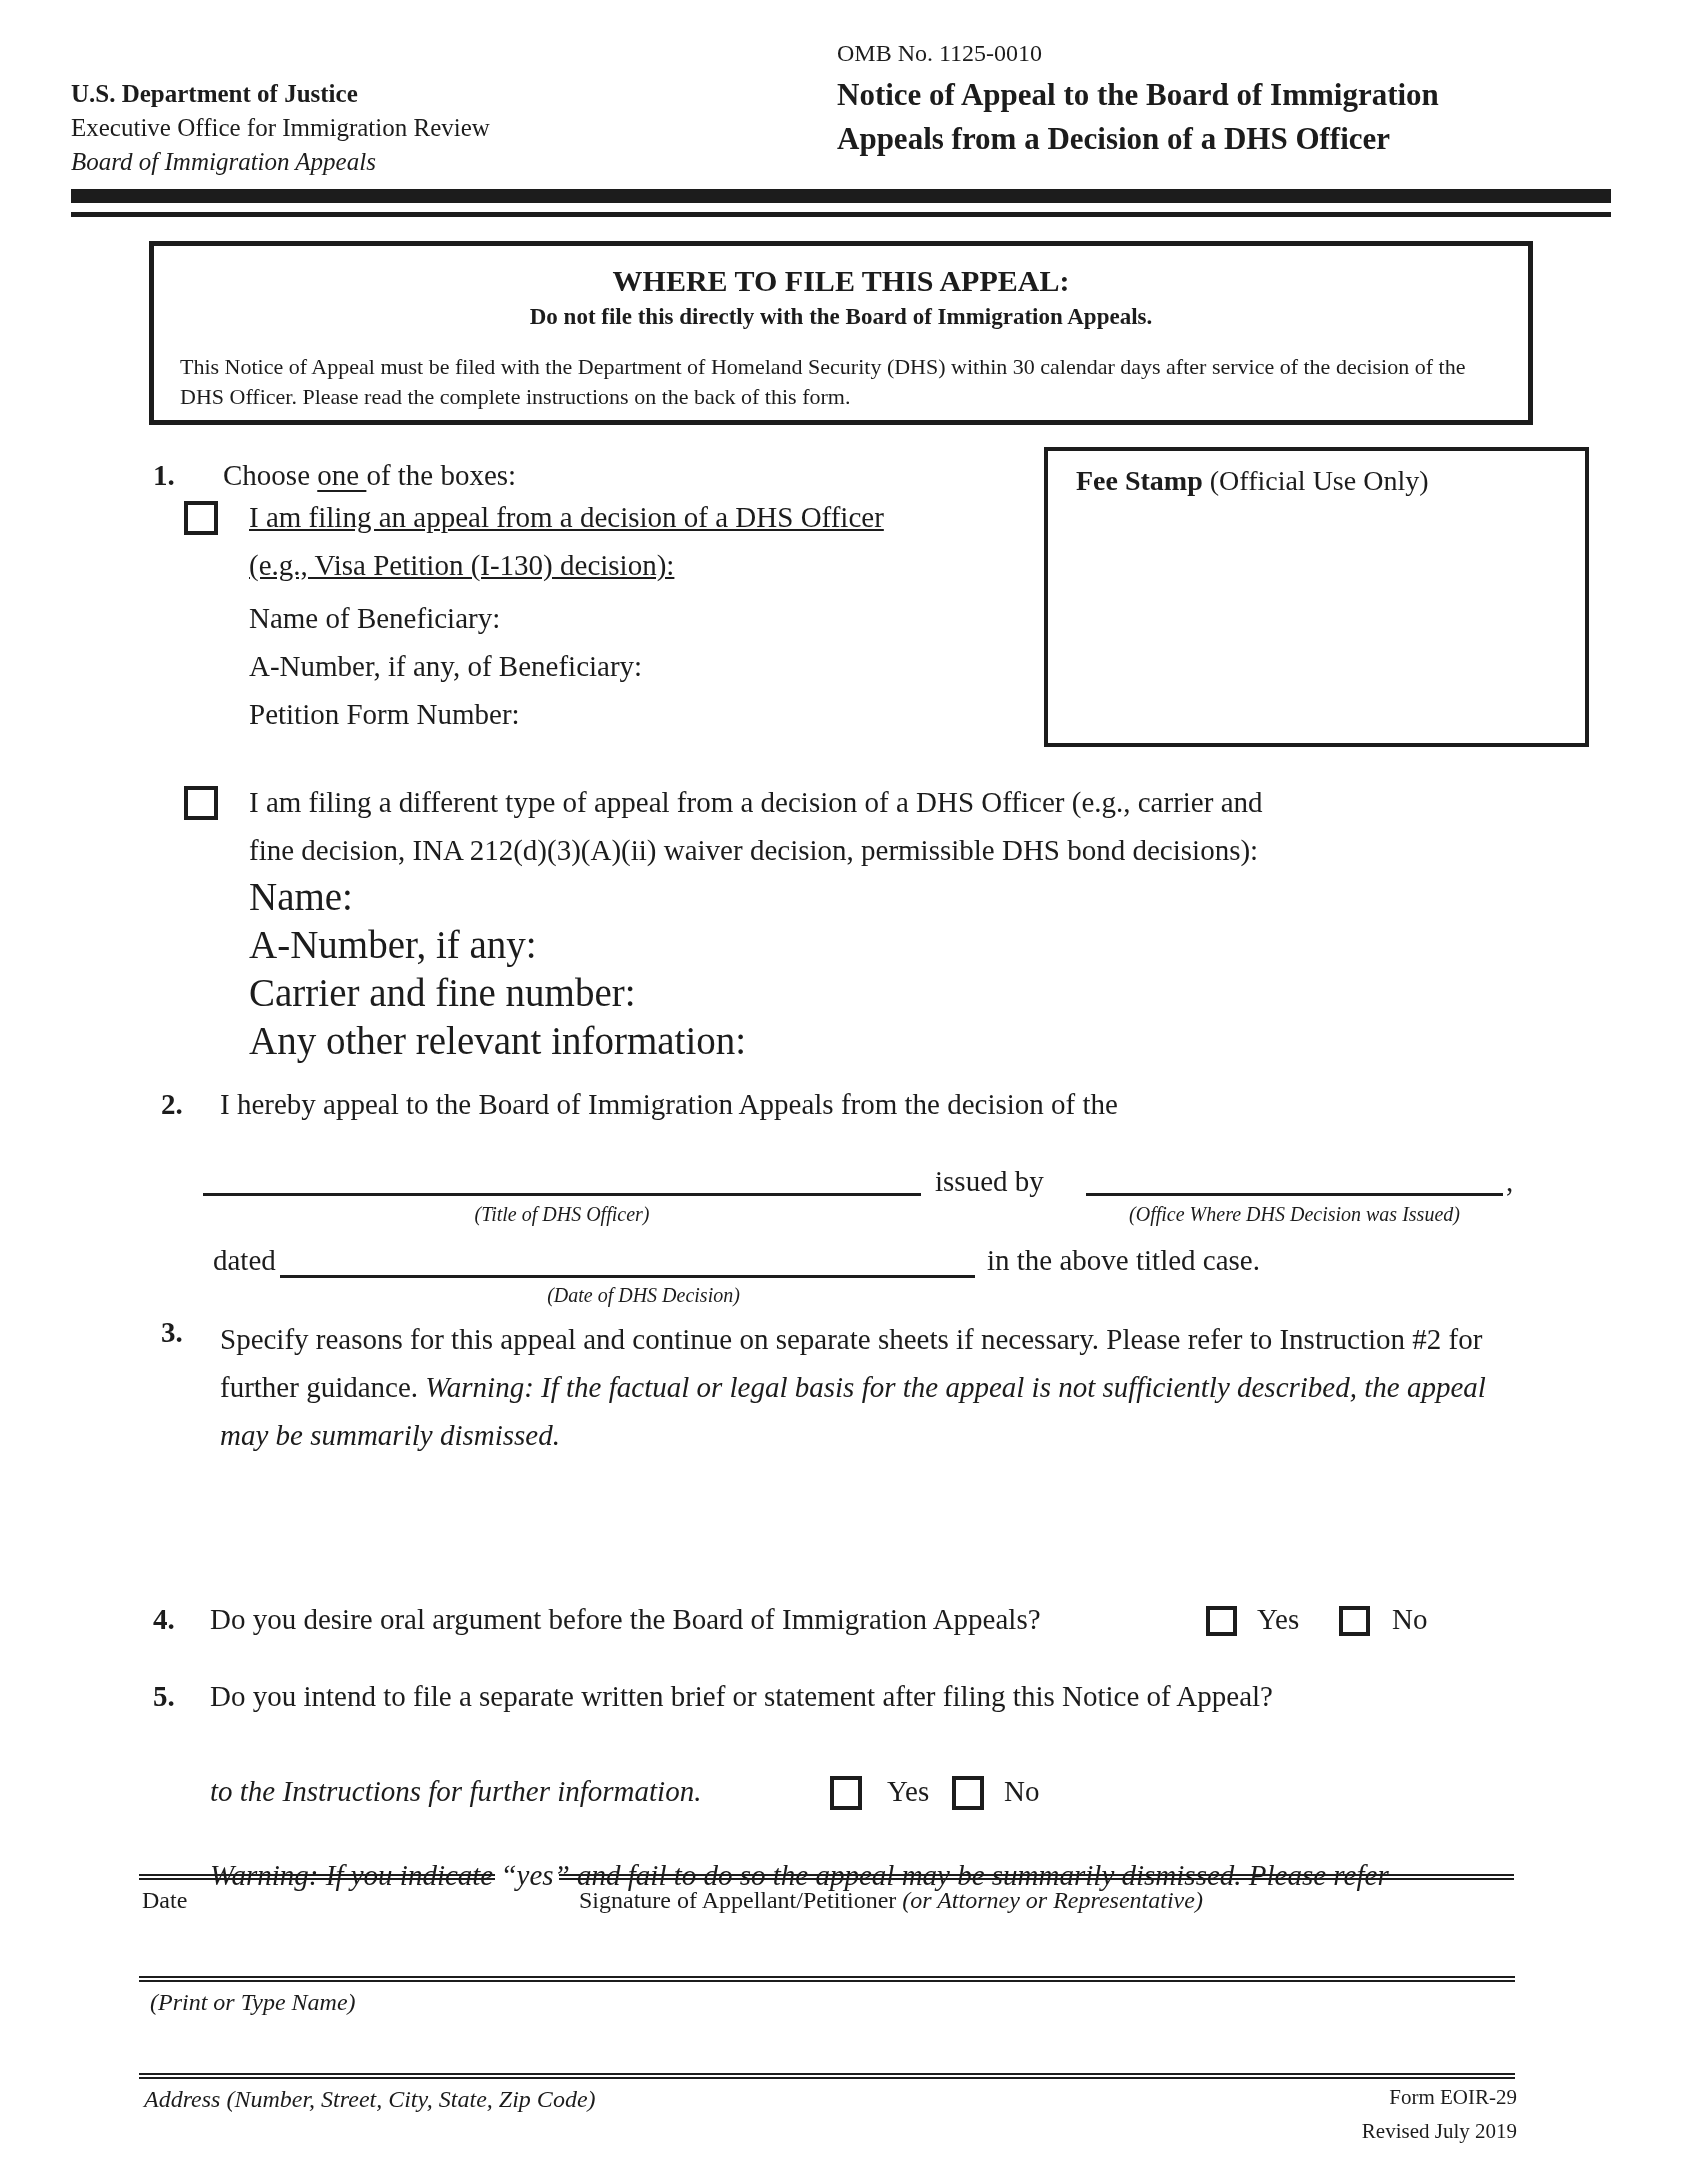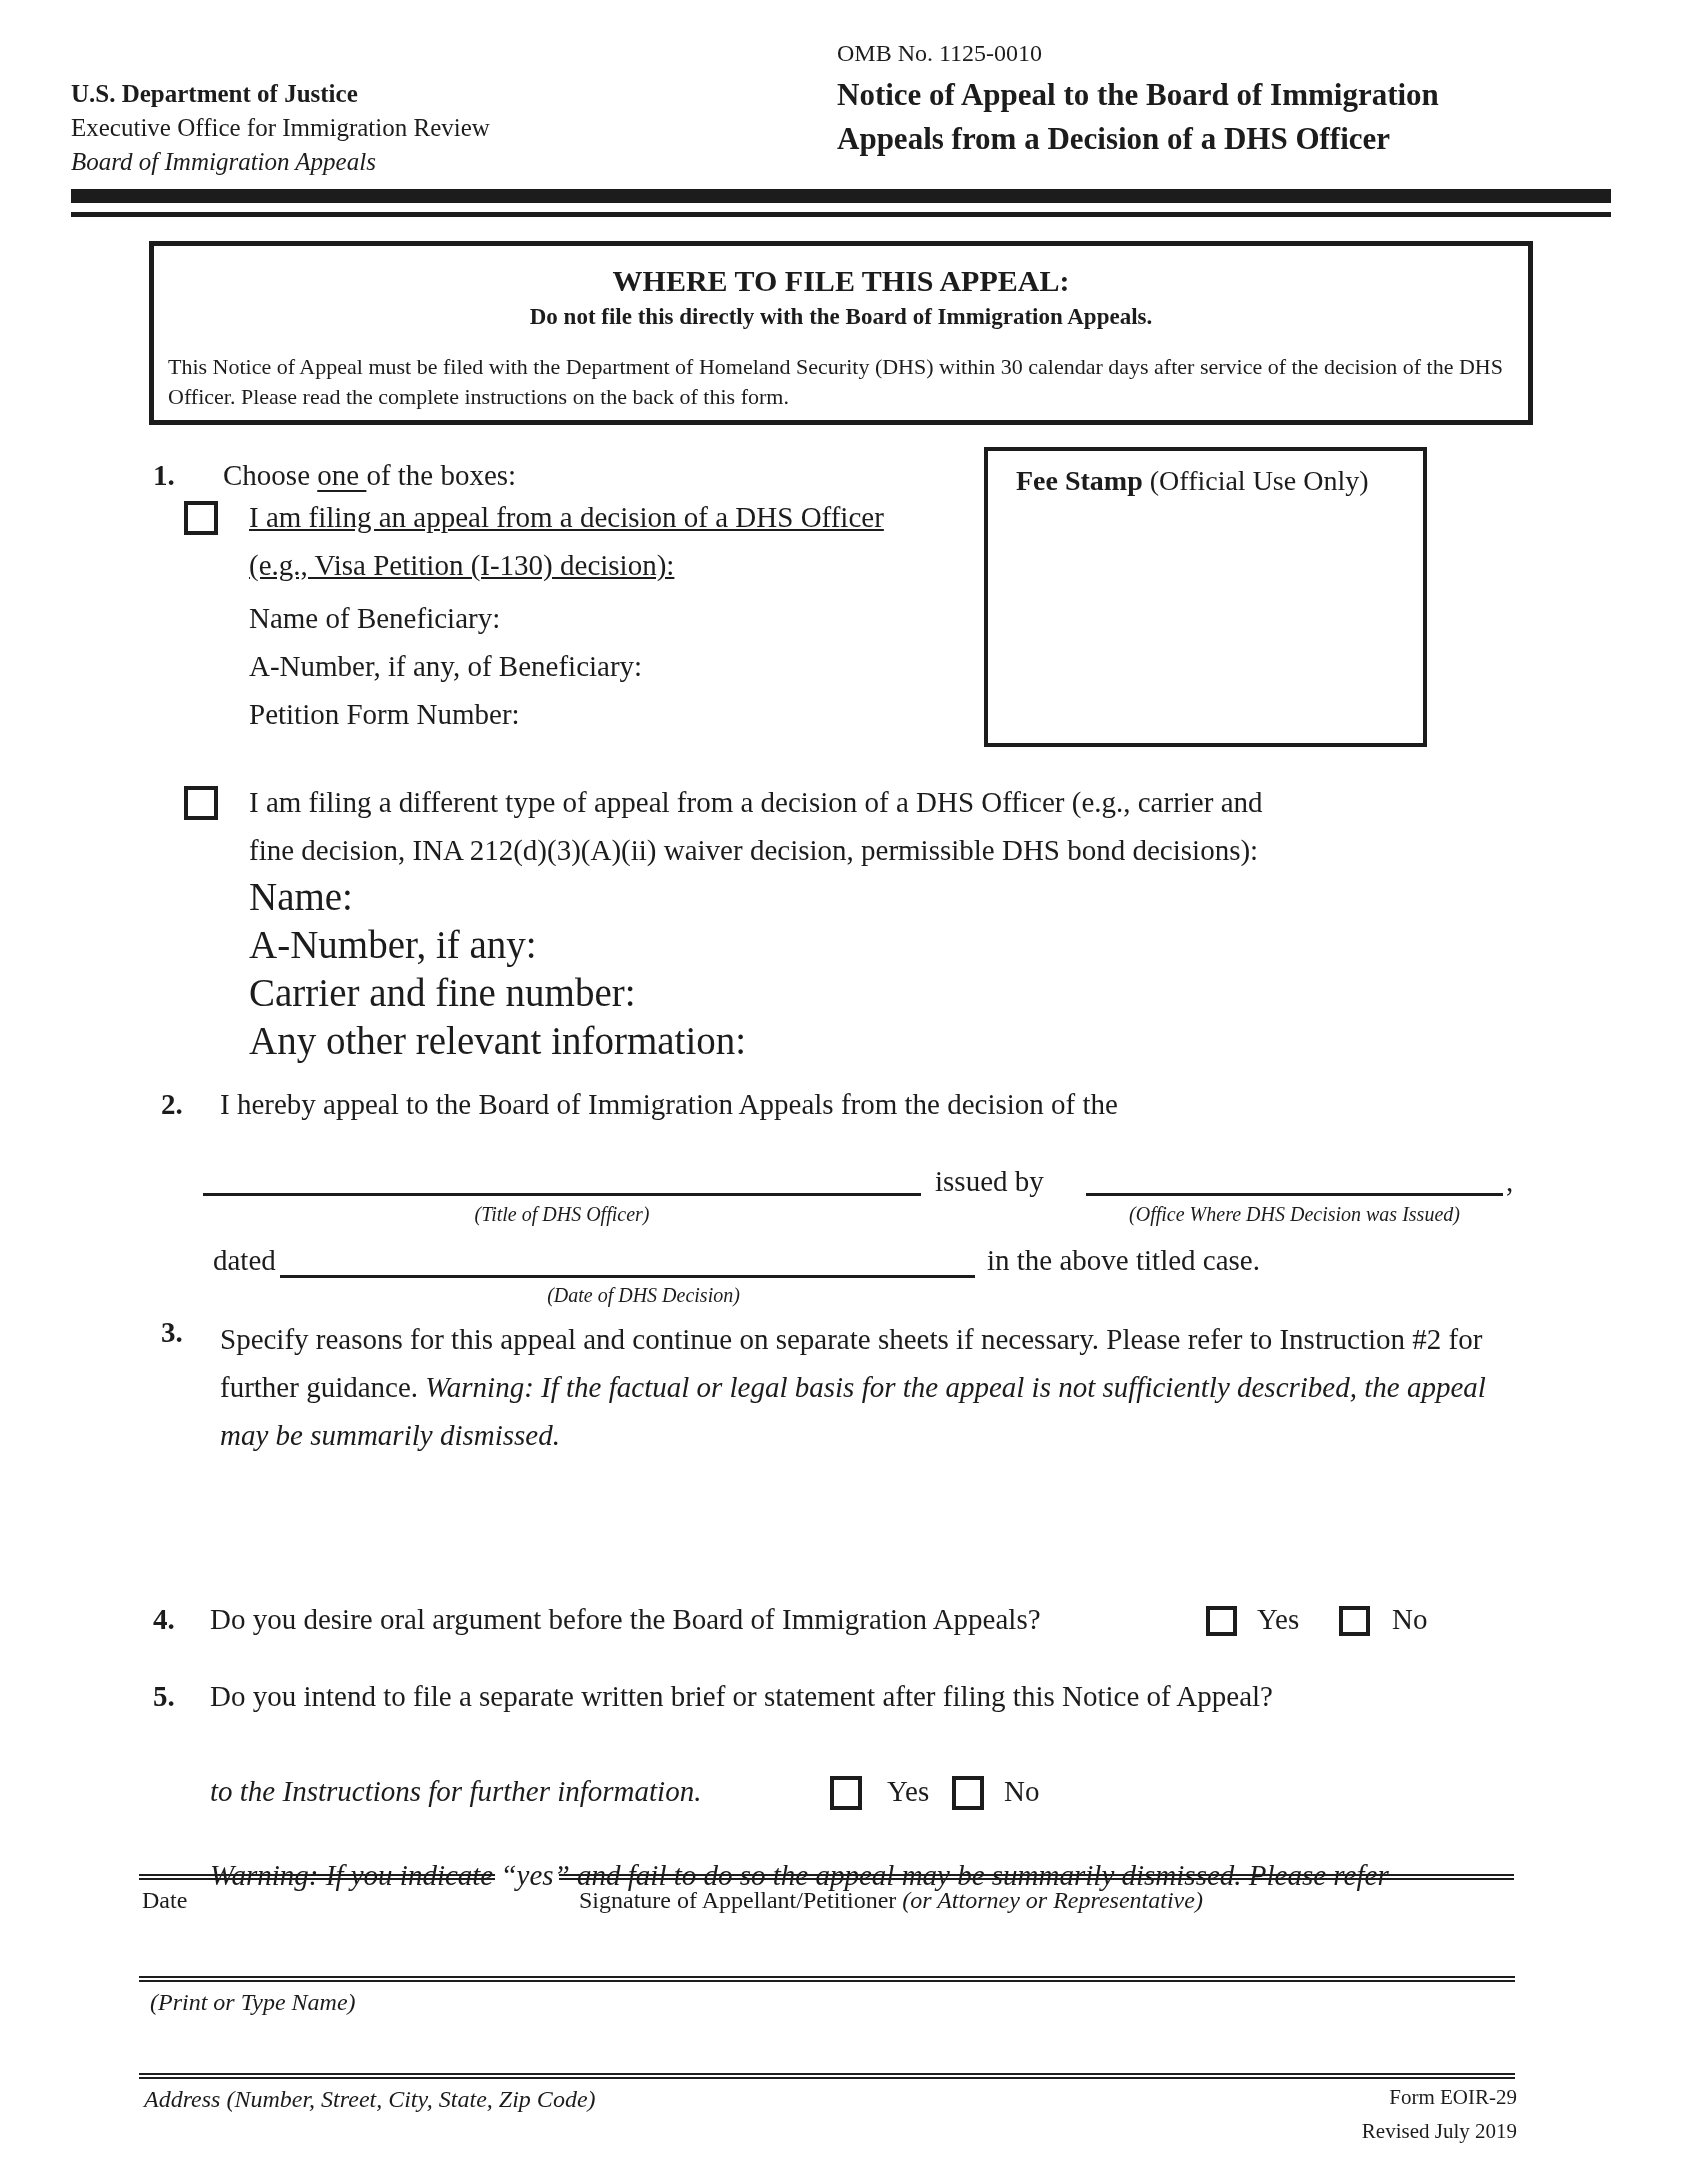--- a/index.html
+++ b/index.html
@@ -41,40 +41,40 @@
     <div>Notice of Appeal to the Board of Immigration</div>
     <div>Appeals from a Decision of a DHS Officer</div>
   </div>
 
   <div class="abs rule" style="left:71px;top:189px;width:1540px;height:14px;"></div>
   <div class="abs rule" style="left:71px;top:212px;width:1540px;height:5px;"></div>
 
   <div class="abs filebox" style="left:149px;top:241px;width:1384px;height:184px;">
     <div class="b" style="margin-top:18px;font-size:30px;">WHERE TO FILE THIS APPEAL:</div>
     <div class="b" style="margin-top:6px;font-size:23px;">Do not file this directly with the Board of Immigration Appeals.</div>
-    <div style="margin-top:22px;padding:0 14px;font-size:22px;line-height:30px;text-align:left;">This Notice of Appeal must be filed with the Department of Homeland Security (DHS) within 30 calendar days after service of the decision of the DHS Officer.  Please read the complete instructions on the back of this form.</div>
+    <div style="margin-top:22px;padding:0 14px;font-size:22px;line-height:30px;text-align:left;margin-left:12px;">This Notice of Appeal must be filed with the Department of Homeland Security (DHS) within 30 calendar days after service of the decision of the DHS Officer.  Please read the complete instructions on the back of this form.</div>
   </div>
 
   <div class="abs b body-txt" style="left:153px;top:458px;">1.</div>
   <div class="abs body-txt" style="left:223px;top:458px;">
     <span>Choose </span><span style="text-decoration:underline;text-underline-offset:5px;">one </span><span>of the boxes:</span>
   </div>
 
   <div class="abs checkbox" style="left:184px;top:501px;width:34px;height:34px;"></div>
   <div class="abs lh48" style="left:249px;top:493px;font-size:29px;text-decoration:underline;">
     <div>I am filing an appeal from a decision of a DHS  Officer</div>
     <div>(e.g., Visa Petition (I-130) decision):</div>
   </div>
   <div class="abs lh48" style="left:249px;top:594px;font-size:29px;">
     <div>Name of Beneficiary:</div>
     <div>A-Number, if any, of Beneficiary:</div>
     <div>Petition Form Number:</div>
   </div>
 
-  <div class="abs feebox" style="left:984px;top:447px;width:443px;height:300px;">
+  <div class="abs feebox" style="left:1044px;top:447px;width:545px;height:300px;">
     <div style="margin:14px 0 0 28px;font-size:28px;">
       <span class="b">Fee Stamp</span>
       <span>(Official Use Only)</span>
     </div>
   </div>
 
   <div class="abs checkbox" style="left:184px;top:786px;width:34px;height:34px;"></div>
   <div class="abs lh48" style="left:249px;top:778px;font-size:29px;">
     <div>I am filing a different type of appeal from a decision of a DHS Officer (e.g., carrier and</div>
     <div>fine decision, INA 212(d)(3)(A)(ii) waiver decision, permissible DHS bond decisions):</div>

